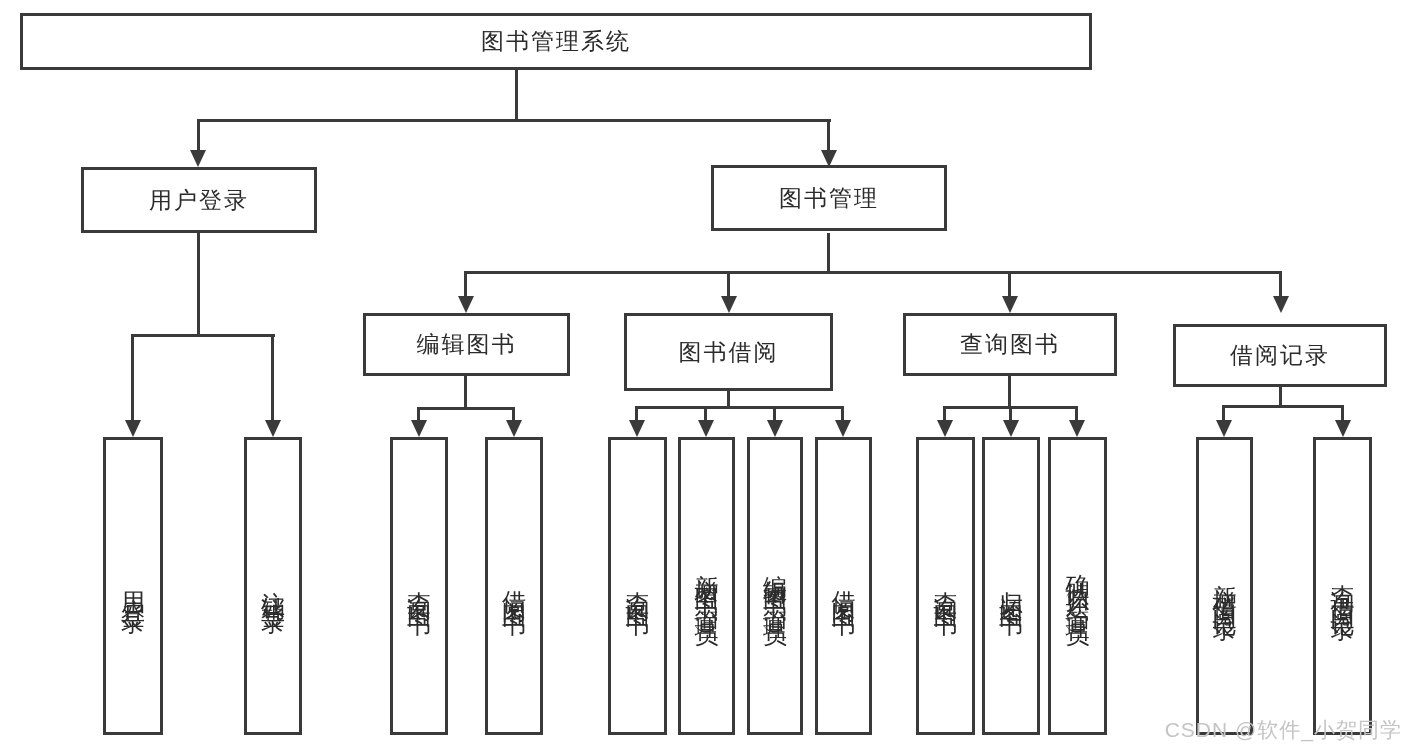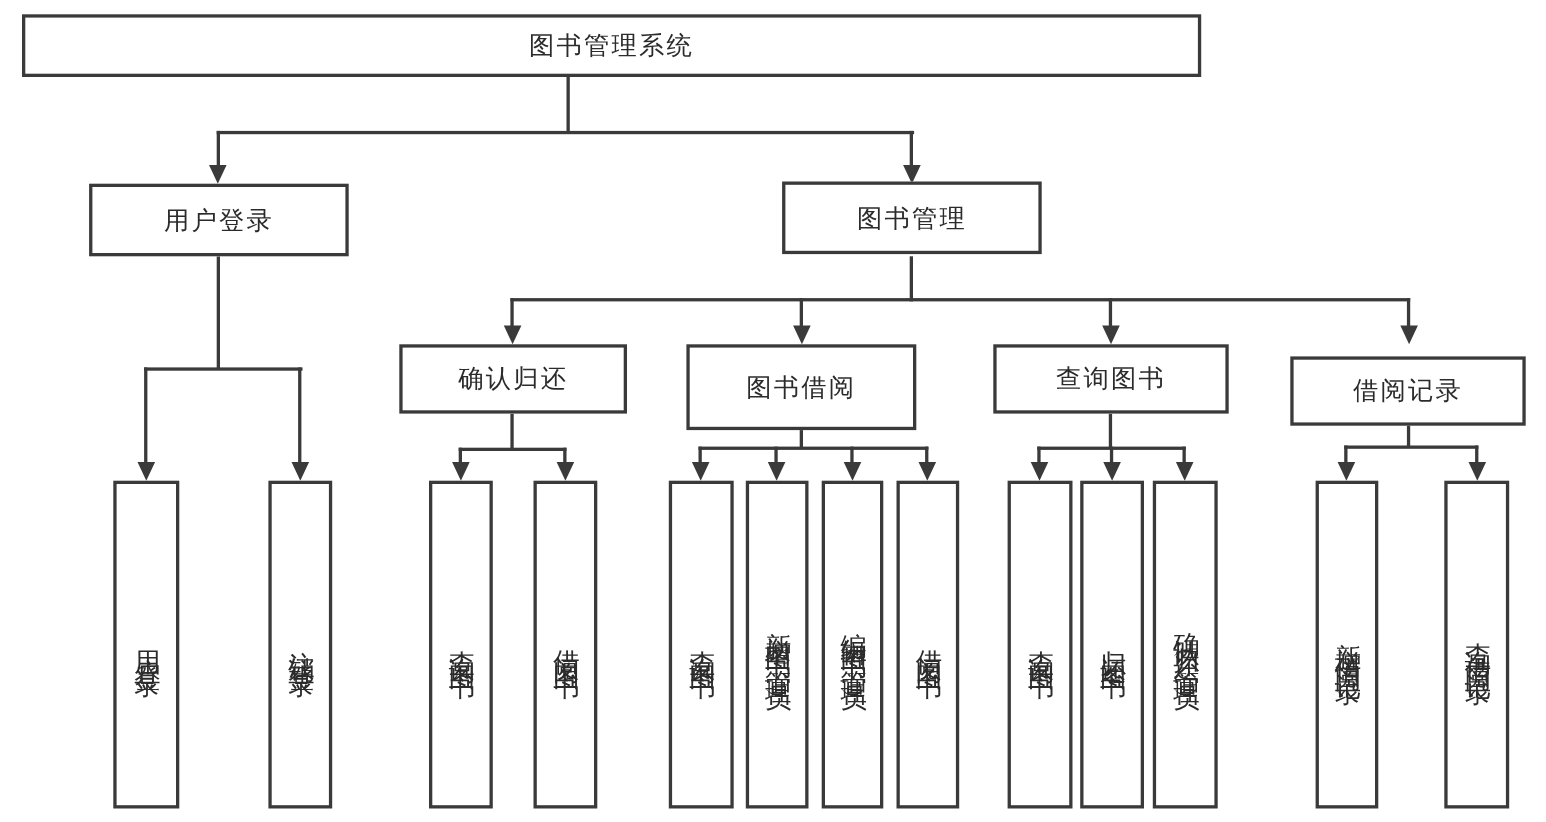--- a/index.html
+++ b/index.html
@@ -120,21 +120,21 @@
       <div class="arrow" style="left: 1069px; top: 420px;"></div>
       <div class="arrow" style="left: 1216px; top: 420px;"></div>
       <div class="arrow" style="left: 1335px; top: 420px;"></div>
     </div>
 
   <div class="box" style="left:20px; top:13px; width:1072px; height:57px;">图书管理系统</div>
 
   <div class="box" style="left:81px; top:167px; width:236px; height:66px;">用户登录</div>
   <div class="box" style="left:711px; top:165px; width:236px; height:66px;">图书管理</div>
 
-  <div class="box" style="left:363px; top:313px; width:207px; height:63px;">确认归还</div>
+  <div class="box" style="left:363px; top:313px; width:207px; height:63px;">编辑图书</div>
   <div class="box" style="left:624px; top:313px; width:209px; height:78px;">图书借阅</div>
   <div class="box" style="left:903px; top:313px; width:214px; height:63px;">查询图书</div>
   <div class="box" style="left:1173px; top:324px; width:214px; height:63px;">借阅记录</div>
 
   <div class="box vbox" style="left:103px; top:437px; width:60px; height:298px;">用户登录</div>
   <div class="box vbox" style="left:244px; top:437px; width:58px; height:298px;">注销登录</div>
 
   <div class="box vbox" style="left:390px; top:437px; width:58px; height:298px;">查询图书</div>
   <div class="box vbox" style="left:485px; top:437px; width:58px; height:298px;">借阅图书</div>
 
@@ -143,13 +143,14 @@
   <div class="box vbox" style="left:747px; top:437px; width:56px; height:298px;">编辑图书（管理员）</div>
   <div class="box vbox" style="left:815px; top:437px; width:57px; height:298px;">借阅图书</div>
 
   <div class="box vbox" style="left:916px; top:437px; width:59px; height:298px;">查询图书</div>
   <div class="box vbox" style="left:982px; top:437px; width:58px; height:298px;">归还图书</div>
   <div class="box vbox" style="left:1048px; top:437px; width:59px; height:298px;">确认归还（管理员）</div>
 
   <div class="box vbox" style="left:1196px; top:437px; width:57px; height:298px;">新增借阅记录</div>
   <div class="box vbox" style="left:1313px; top:437px; width:59px; height:298px;">查询借阅记录</div>
 
+  <div class="watermark">CSDN @软件_小贺同学</div>
 </div>
 
 </body></html>

